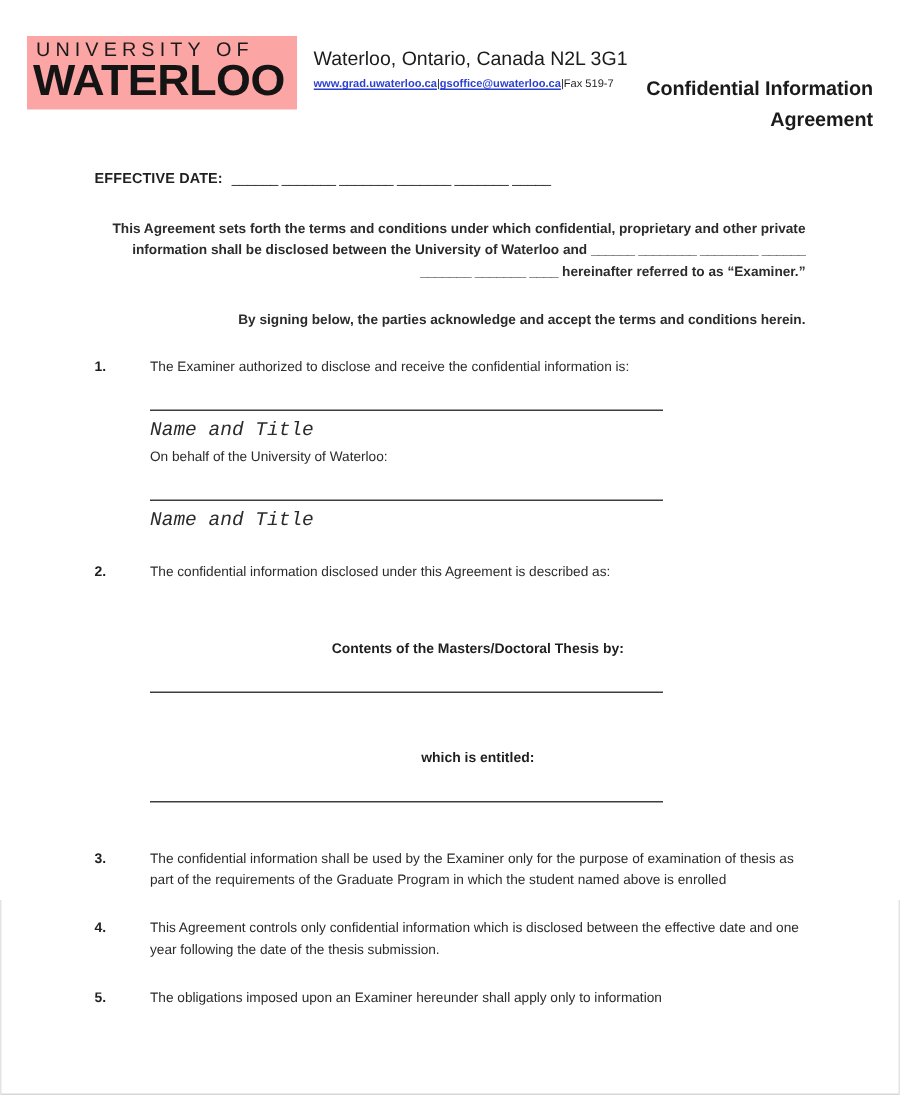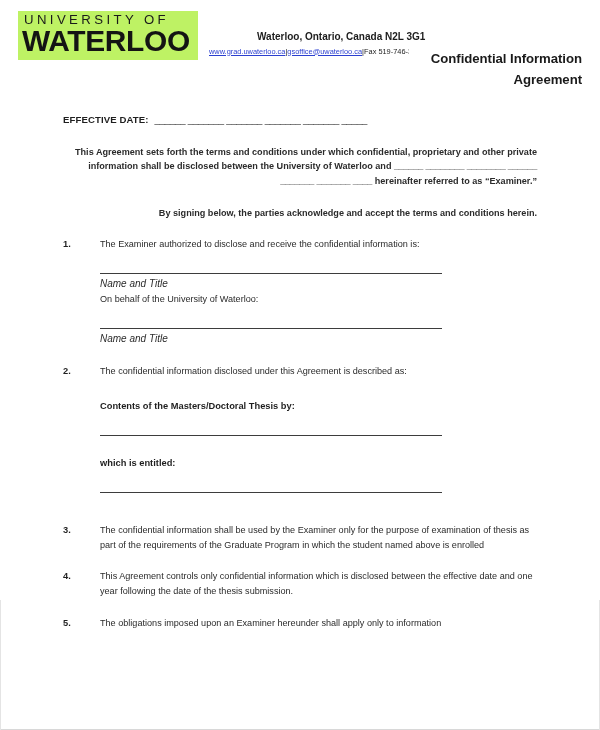--- a/index.html
+++ b/index.html
@@ -56,23 +56,23 @@
     position: absolute;
     left: 0;
     top: 0;
     width: 600px;
     height: 92px;
   }
 
   .logo-box {
     position: absolute;
     left: 18px;
-    top: 11px;
+    top: 24px;
     width: 180px;
-    background: #bef264;
+    background: #fca5a5;
     padding: 2px 4px 3px 4px;
     box-sizing: border-box;
   }
   .logo-line1 {
     font-family: "Liberation Sans", sans-serif;
     font-size: 13.2px;
     font-weight: 500;
     letter-spacing: 3.4px;
     color: #1a1a1a;
     line-height: 1;
@@ -100,40 +100,40 @@
   }
   .dept-title {
     font-size: 7.4px;
     font-weight: 700;
     letter-spacing: 0.18px;
     color: #1c1c1c;
     line-height: 1.45;
     white-space: nowrap;
   }
   .dept-addr {
-    font-size: 10px;
-    font-weight: 700;
+    font-size: 13px;
+    font-weight: 400;
     color: #1c1c1c;
     line-height: 1.55;
     white-space: nowrap;
     margin-top: 1px;
-    margin-left: 48px;
   }
   .dept-links {
     font-size: 7.4px;
     color: #1c1c1c;
     line-height: 1.55;
     white-space: nowrap;
     margin-top: 1px;
     width: 200px;
     overflow: hidden;
   }
   .dept-links a {
     color: #2b3fd0;
     text-decoration: underline;
+    font-weight: bold;
   }
   .sep { color: #1c1c1c; }
 
   .doc-title {
     position: absolute;
     right: 18px;
     top: 21px;
     width: 245px;
     text-align: right;
     font-size: 13.2px;
@@ -206,33 +206,35 @@
     display: block;
   }
 
   .sub-block {
     padding-left: 37px;
   }
   .sub-head {
     font-weight: 700;
     color: #1f1f1f;
     font-size: 9.3px;
-    margin-top: 20px;
+    margin-top: 36px;
+    text-align: center;
   }
   .fill-rule {
     border-top: 1.2px solid #3d3d3d;
     height: 0;
     margin-top: 21px;
     width: 342px;
   }
   .fill-caption {
     font-style: italic;
-    font-size: 10px;
+    font-size: 13px;
     color: #2b2b2b;
     margin-top: 2px;
+    font-family: Liberation Mono, monospace;
   }
   .onbehalf { }
 </style>
 </head>
 <body>
 
 <div class="page">
 
   <div class="header">
 

